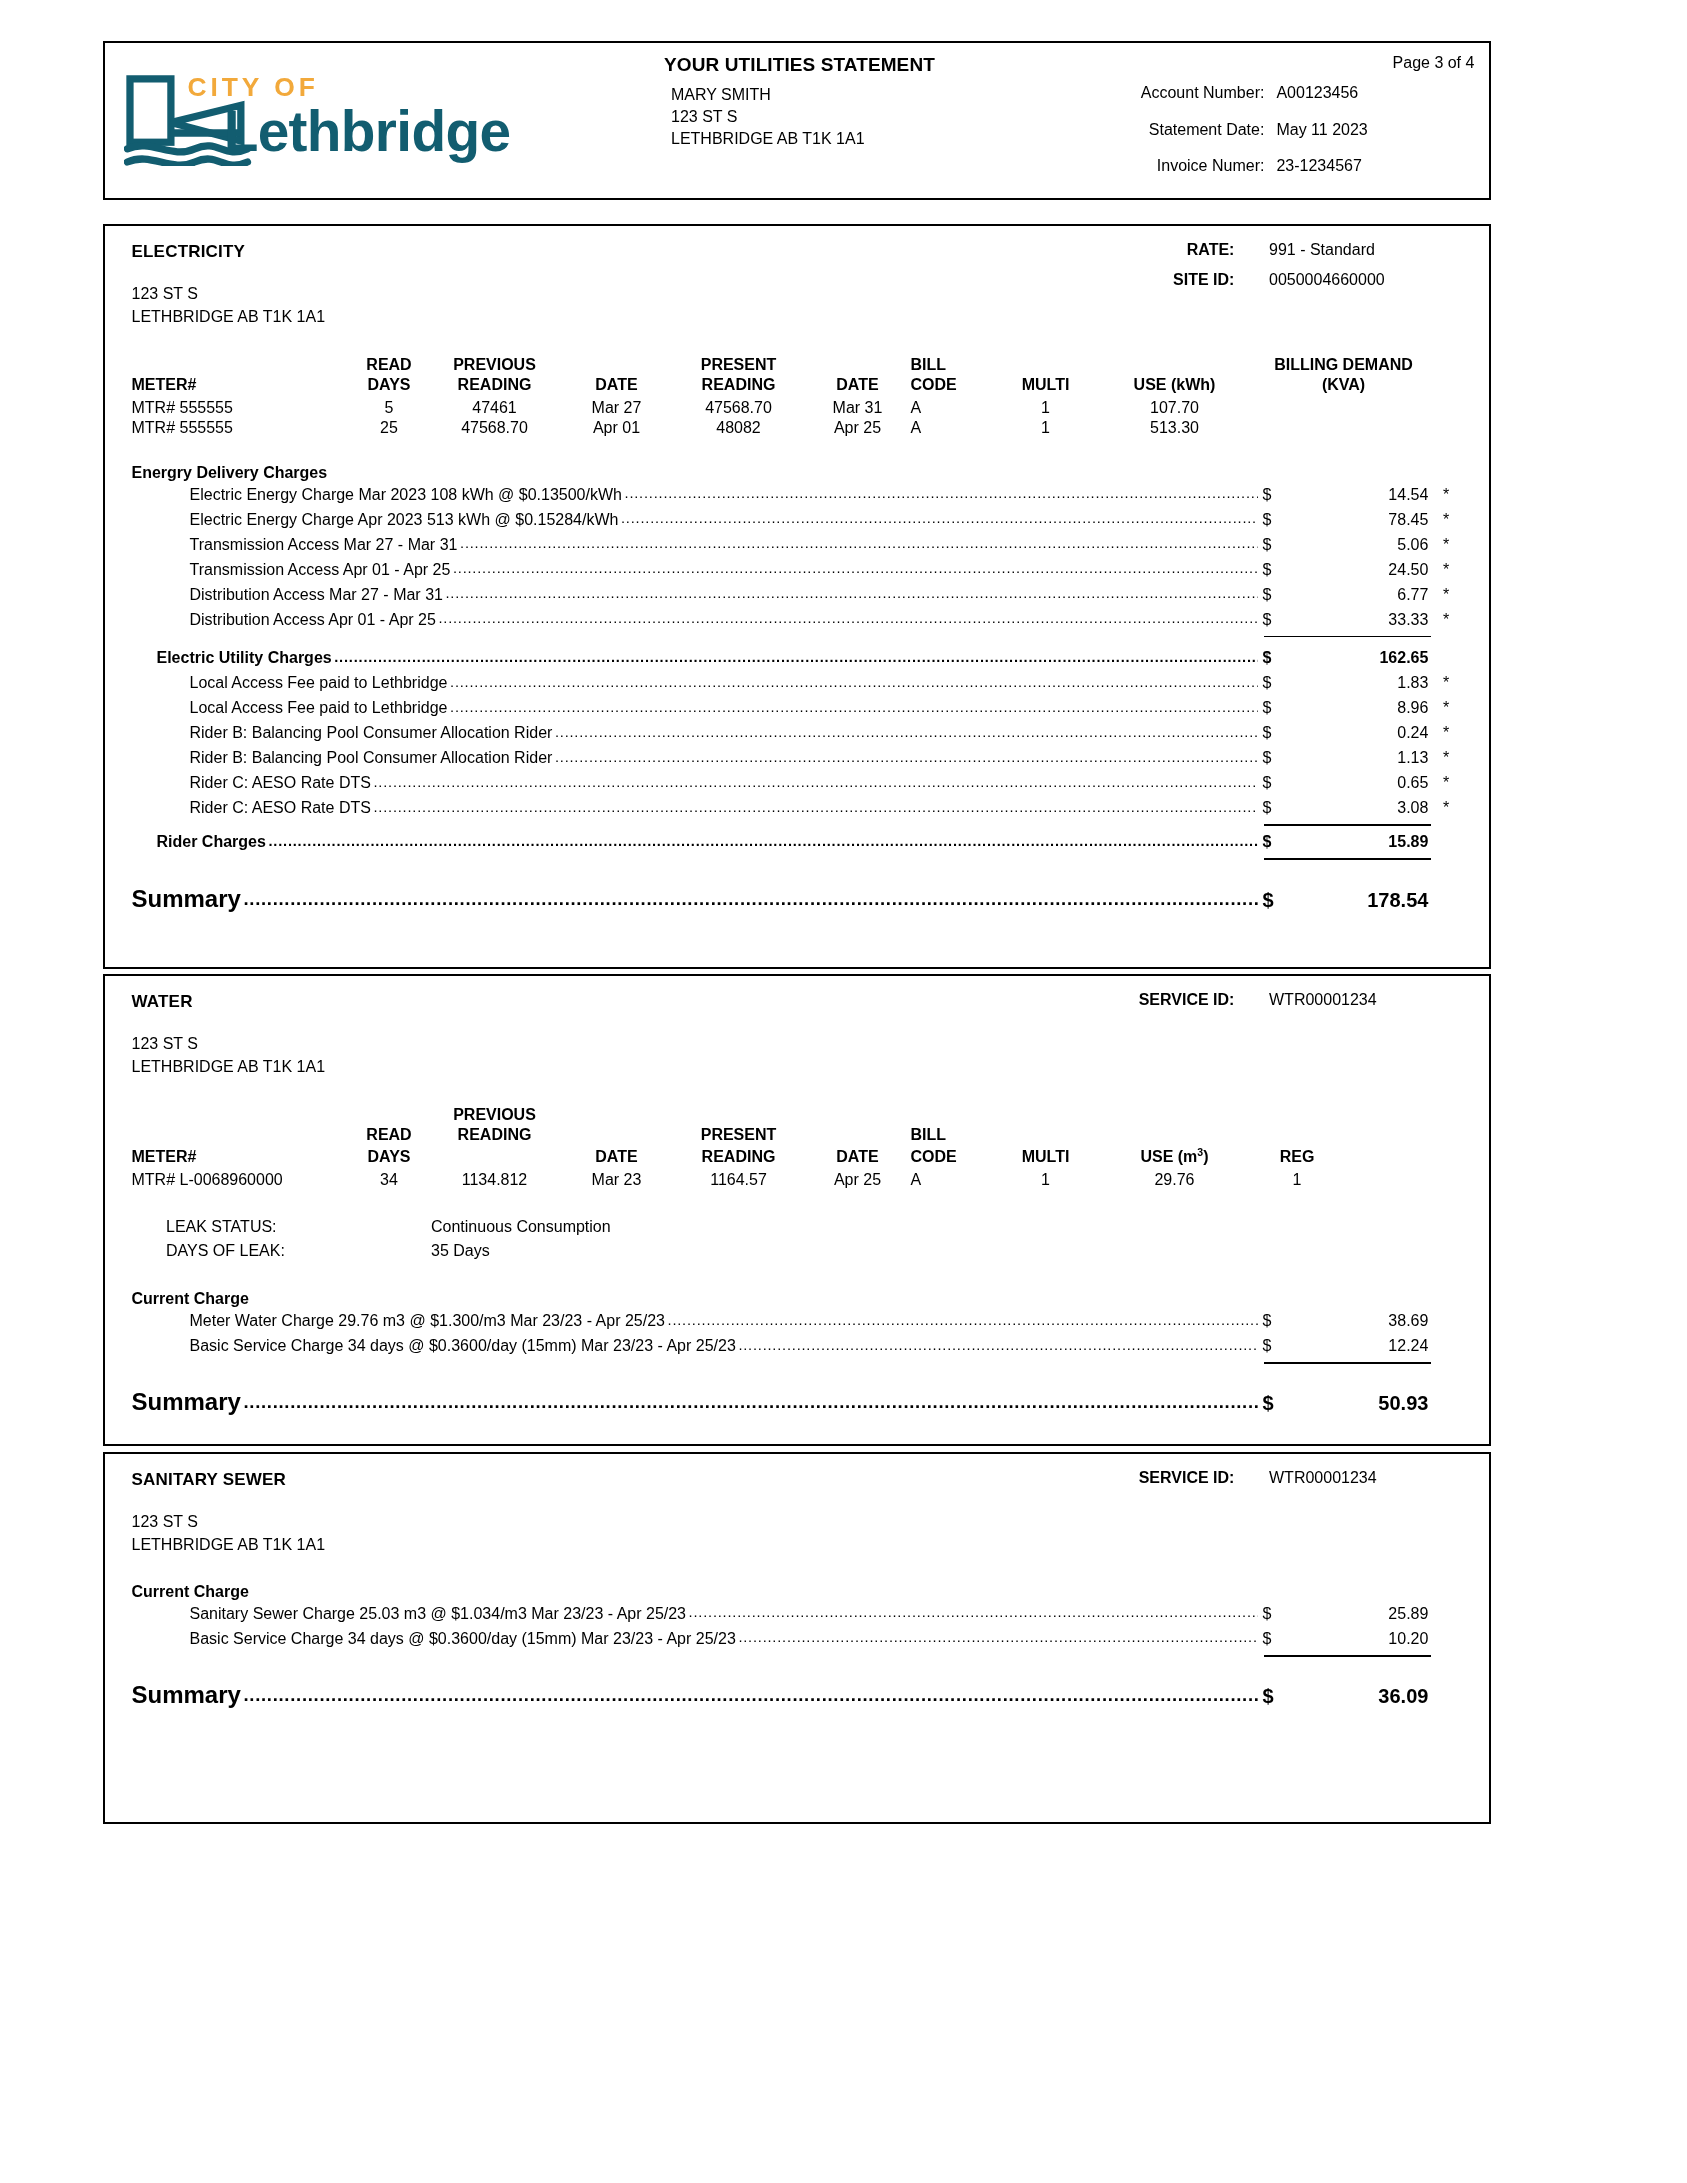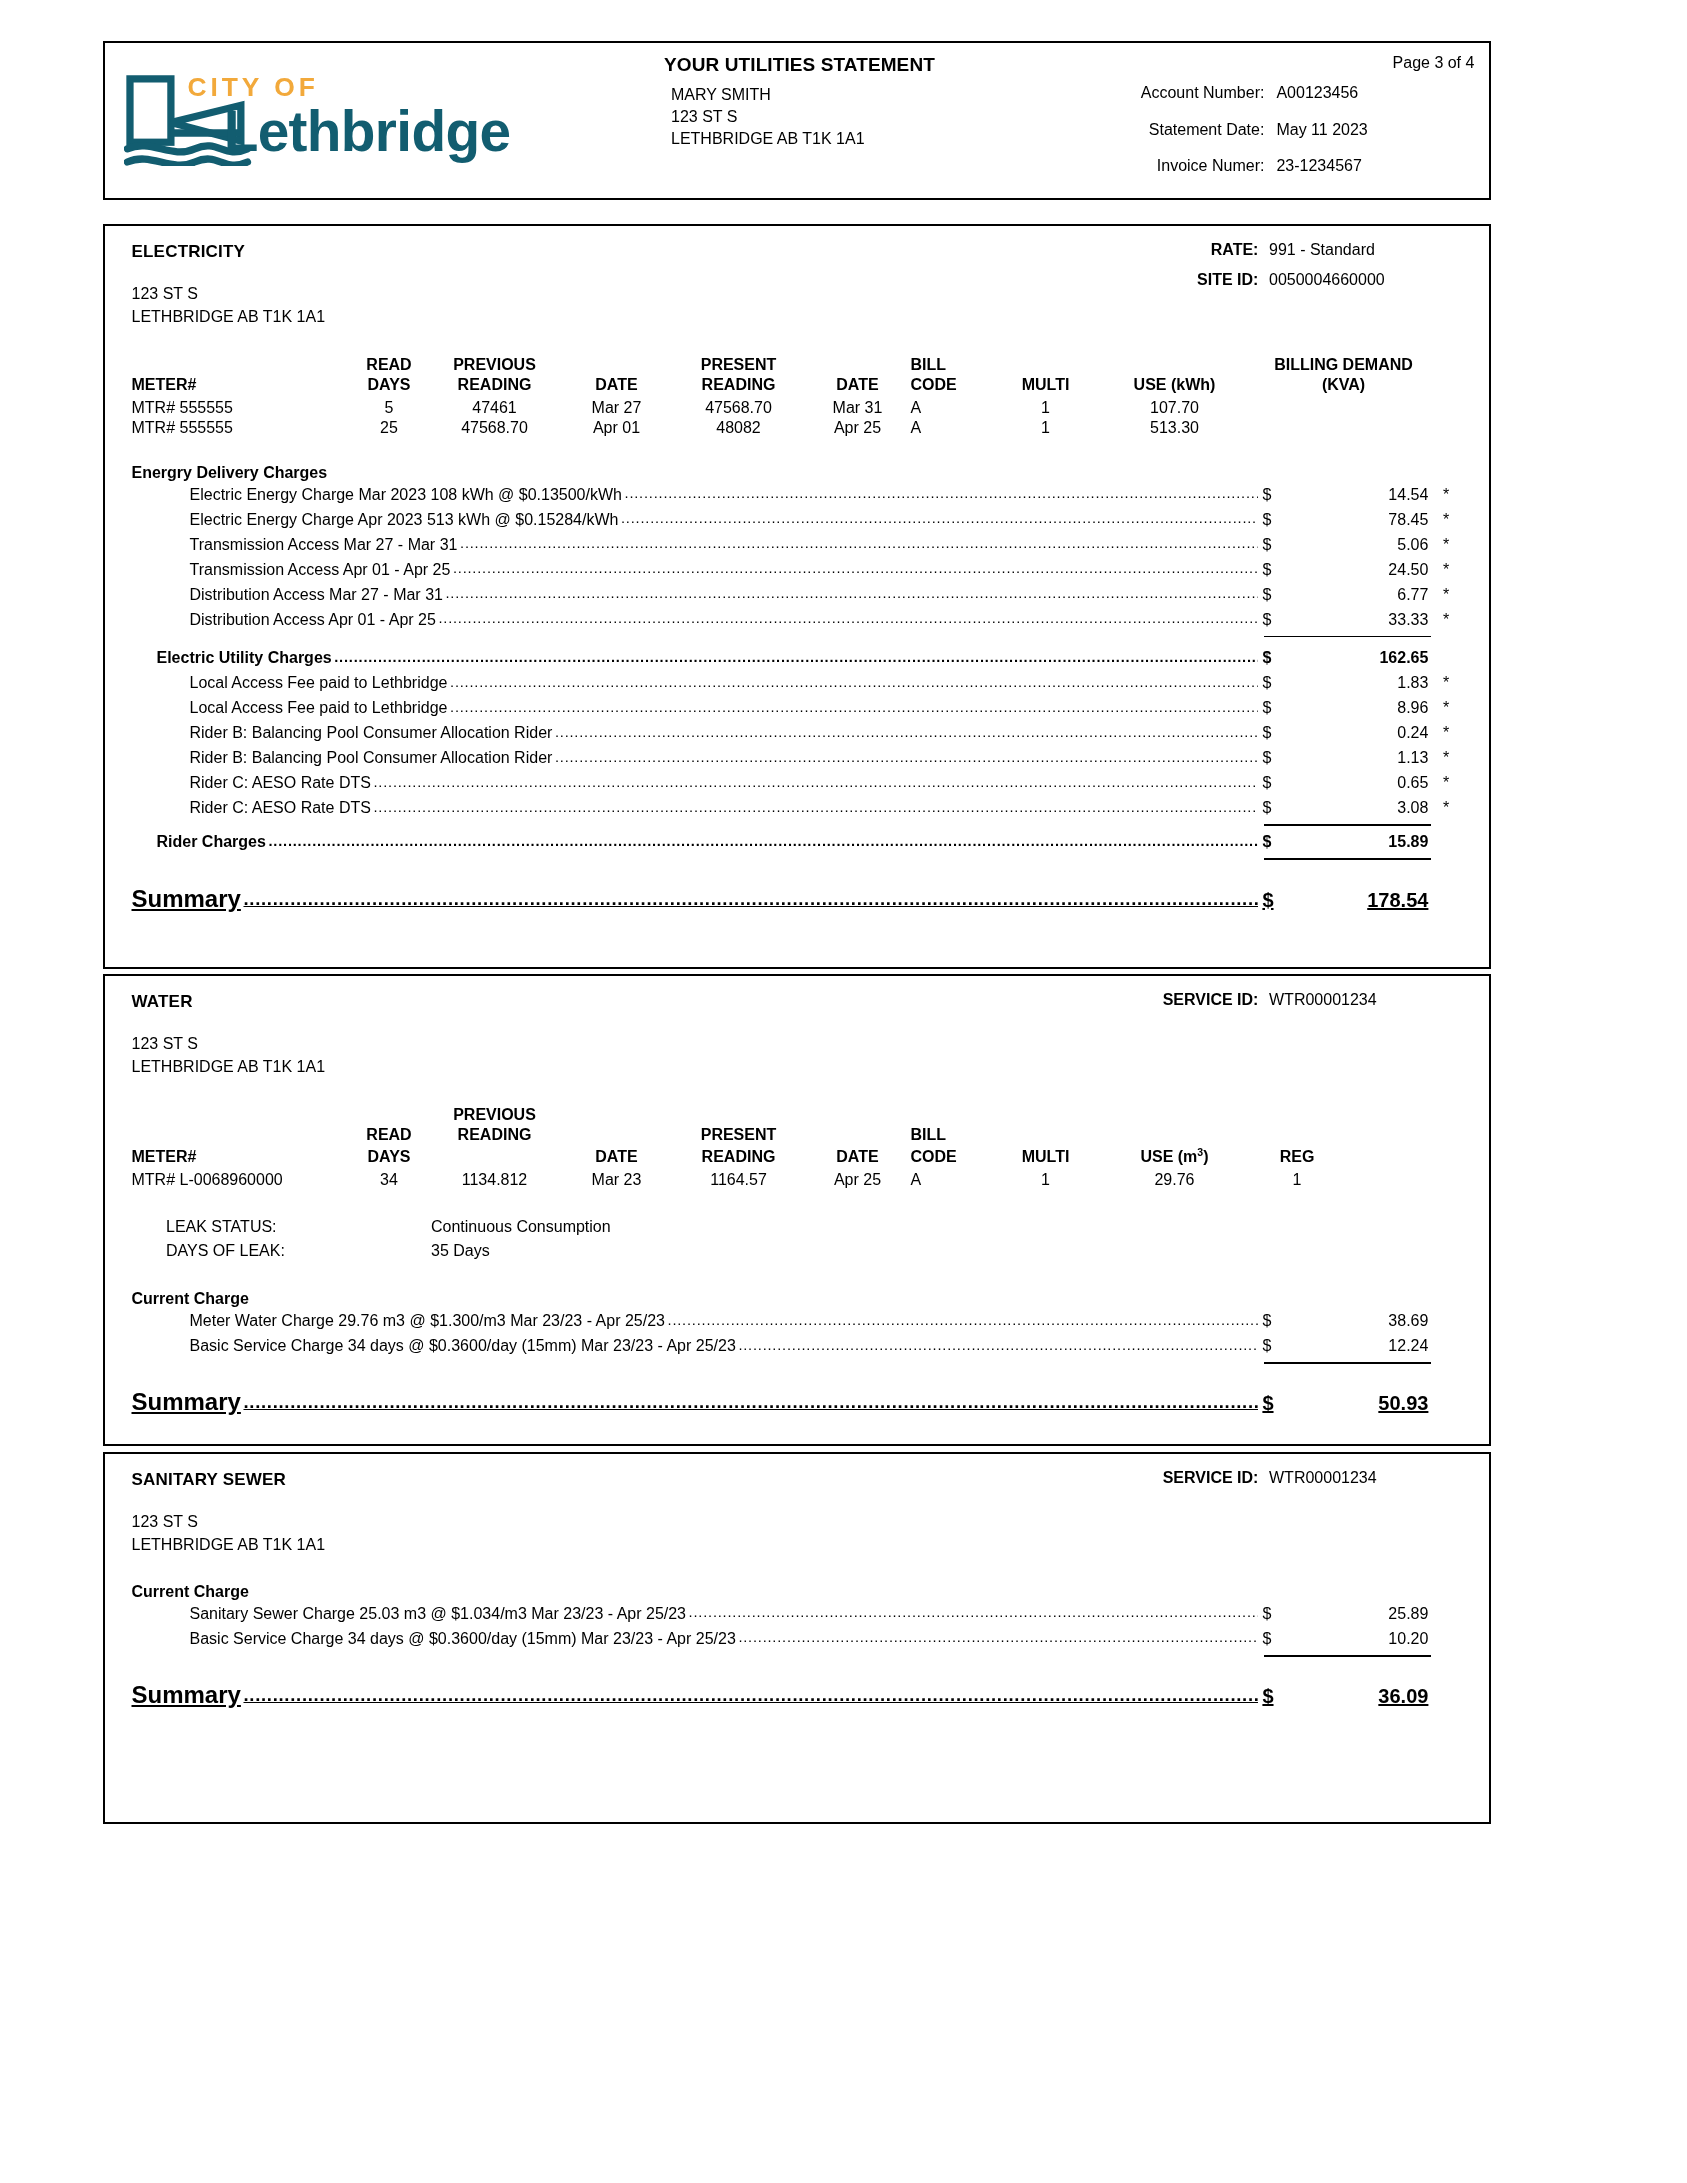--- a/index.html
+++ b/index.html
@@ -122,20 +122,21 @@
     position: absolute;
     right: 28px;
     top: 14.6px;
     font-size: 16px;
     width: 728px;
   }
   .id-row {
     display: flex;
     justify-content: flex-end;
     margin-bottom: 12px;
+    gap: 24px;
   }
   .id-label {
     font-weight: bold;
     text-align: right;
     width: 463px;
     padding-right: 10.6px;
     box-sizing: border-box;
   }
   .id-value {
     width: 192px;
@@ -251,21 +252,20 @@
   
   .summary-row {
     display: flex;
     align-items: baseline;
     font-size: 24px;
     font-weight: bold;
     padding-left: 26.5px;
     padding-right: 28px;
     box-sizing: border-box;
     height: 37px;
-    text-decoration: underline;
   }
   .summary-row .chg-desc { padding-left: 0; }
   .summary-row .chg-leader {
     font-size: 18.5px;
     letter-spacing: 0.7px;
     position: relative;
     top: -2px;
   }
   .summary-row .chg-cur { flex: 0 0 34px; font-size: 20px; }
   .summary-row .chg-amt { flex: 0 0 132px; font-size: 20px; }

